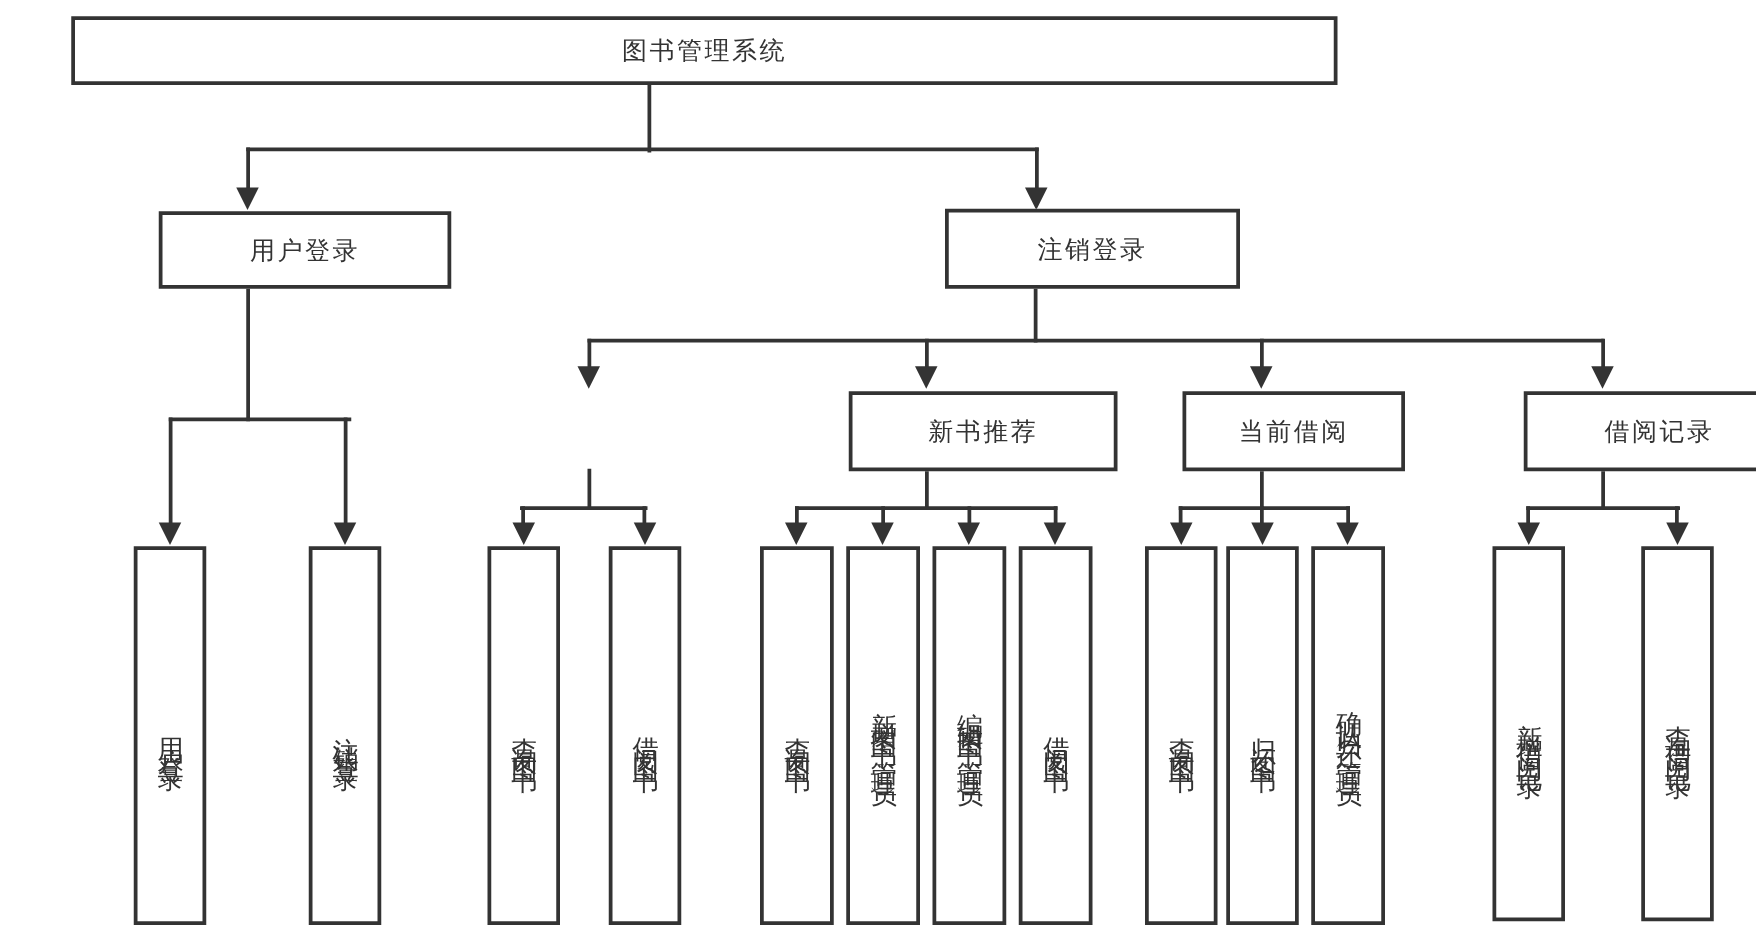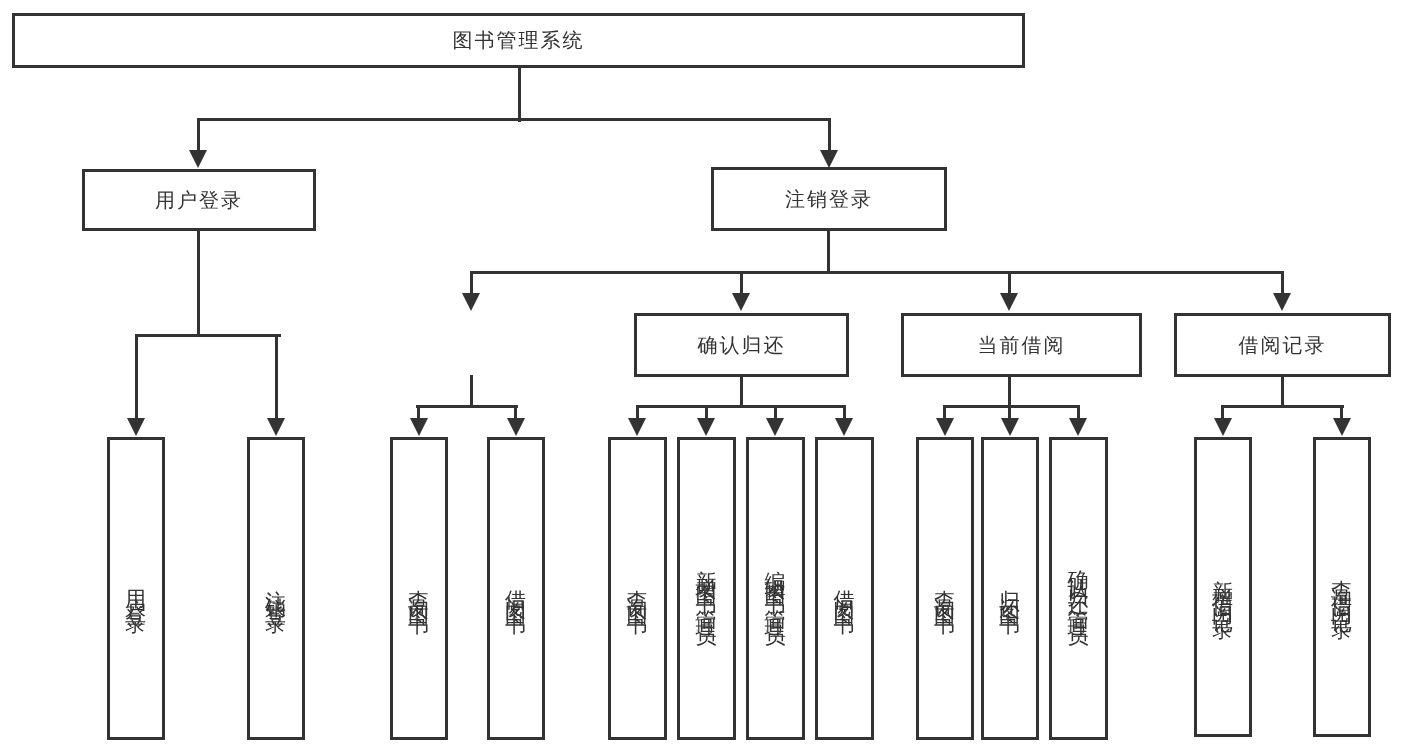--- a/index.html
+++ b/index.html
@@ -12,20 +12,21 @@
     overflow:hidden;
   }
   .hbox {
     position:absolute;
     box-sizing:border-box;
     border:3px solid #333333;
     background:#ffffff;
     display:flex; align-items:center; justify-content:center;
     font-size:20px; letter-spacing:2px;
     white-space:nowrap;
+    margin-left:45px;
   }
   .vbox {
     position:absolute;
     box-sizing:border-box;
     border:3px solid #333333;
     background:#ffffff;
     display:flex; align-items:center; justify-content:center;
     writing-mode:vertical-rl;
     text-orientation:mixed;
     font-size:21px; letter-spacing:8px;
@@ -110,22 +111,22 @@
   <div class="line" style="left:1221px; top:405px; width:3px; height:15px;"></div>
   <div class="arrow" style="left:1214px; top:418px;"></div>
   <div class="line" style="left:1340px; top:405px; width:3px; height:15px;"></div>
   <div class="arrow" style="left:1333px; top:418px;"></div>
 
   <div class="hbox" style="left:12px; top:13px; width:1013px; height:55px;">图书管理系统</div>
 
   <div class="hbox" style="left:82px; top:169px; width:234px; height:62px;">用户登录</div>
   <div class="hbox" style="left:711px; top:167px; width:236px; height:64px;">注销登录</div>
 
-  <div class="hbox" style="left:634px; top:313px; width:215px; height:64px;">确认归还</div>
-  <div class="hbox" style="left:901px; top:313px; width:241px; height:64px;">当前借阅</div>
+  <div class="hbox" style="left:634px; top:313px; width:215px; height:64px;">新书推荐</div>
+  <div class="hbox" style="left:901px; top:313px; width:178px; height:64px;">当前借阅</div>
   <div class="hbox" style="left:1174px; top:313px; width:217px; height:64px;">借阅记录</div>
 
   <div class="vbox" style="left:107px; top:437px; width:58px; height:303px;">用户登录</div>
   <div class="vbox" style="left:247px; top:437px; width:58px; height:303px;">注销登录</div>
 
   <div class="vbox" style="left:390px; top:437px; width:58px; height:303px;">查询图书</div>
   <div class="vbox" style="left:487px; top:437px; width:58px; height:303px;">借阅图书</div>
 
   <div class="vbox" style="left:608px; top:437px; width:59px; height:303px;">查询图书</div>
   <div class="vbox" style="left:677px; top:437px; width:59px; height:303px;">新增图书（管理员）</div>

